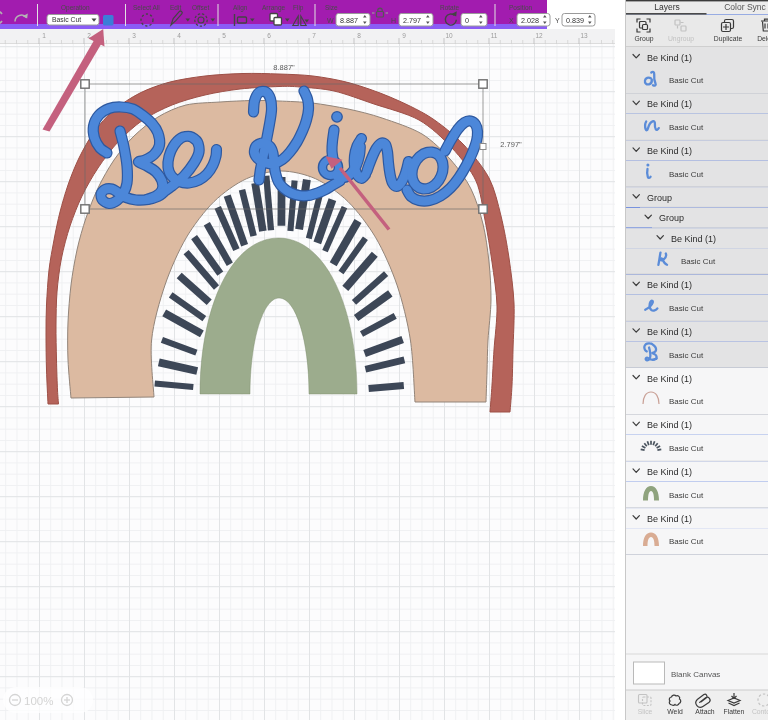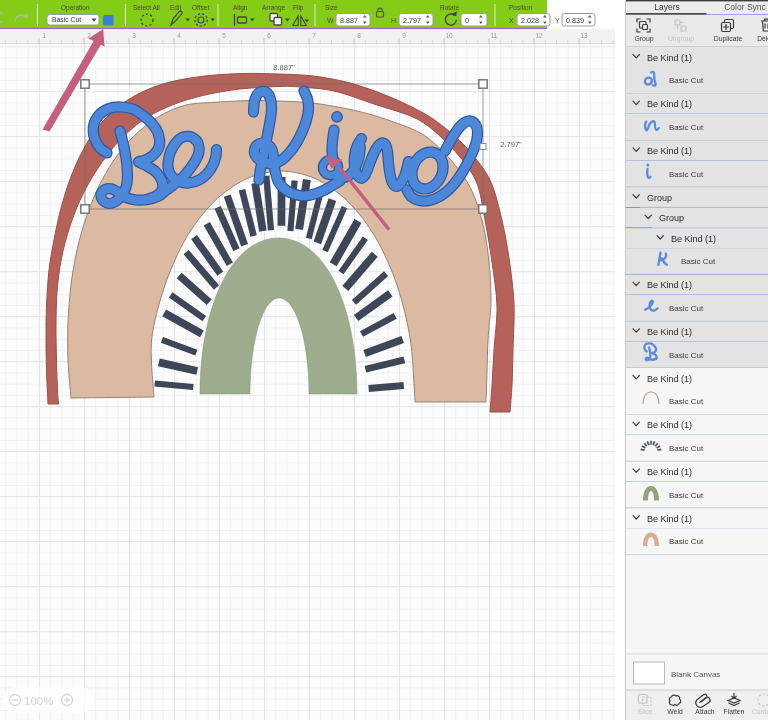--- a/index.html
+++ b/index.html
@@ -158,21 +158,21 @@
     <line x1="545.25" y1="11" x2="545.25" y2="15" stroke="#d2d2d2" stroke-width="0.8"></line>
     <line x1="556.50" y1="11" x2="556.50" y2="15" stroke="#d2d2d2" stroke-width="0.8"></line>
     <line x1="567.75" y1="11" x2="567.75" y2="15" stroke="#d2d2d2" stroke-width="0.8"></line>
     <text x="539.0" y="8.5" text-anchor="middle" font-size="6.5" fill="#9b9b9b">12</text>
     <line x1="579.00" y1="9" x2="579.00" y2="15" stroke="#b9b9b9" stroke-width="0.8"></line>
     <line x1="590.25" y1="11" x2="590.25" y2="15" stroke="#d2d2d2" stroke-width="0.8"></line>
     <line x1="601.50" y1="11" x2="601.50" y2="15" stroke="#d2d2d2" stroke-width="0.8"></line>
     <line x1="612.75" y1="11" x2="612.75" y2="15" stroke="#d2d2d2" stroke-width="0.8"></line>
     <text x="584.0" y="8.5" text-anchor="middle" font-size="6.5" fill="#9b9b9b">13</text>
 </svg>
-<div style="position:absolute;left:0;top:0;width:547px;height:29px;background:#84cc16;border-bottom:1px solid #8b5cf6">
+<div style="position:absolute;left:0;top:0;width:547px;height:29px;background:#a21caf;border-bottom:5px solid #8b5cf6">
 <svg width="615" height="29" viewBox="0 0 615 29" style="position:absolute;left:0;top:0">
 
 <path d="M 2,14 A 6.5,6.5 0 1 0 2,21" fill="none" stroke="#b0b0b0" stroke-width="1.6"></path>
 <path d="M 15,21.5 a 6.5,6.5 0 0 1 11.5,-4" fill="none" stroke="#b4b4b4" stroke-width="1.4"></path>
 <path d="M 27.8,13.5 l -0.6,5 l -4.6,-2.2 z" fill="#b4b4b4"></path>
 <line x1="37.5" y1="4" x2="37.5" y2="26" stroke="#e2e2e2" stroke-width="1"></line>
 <line x1="125.5" y1="4" x2="125.5" y2="26" stroke="#e2e2e2" stroke-width="1"></line>
 <line x1="218" y1="4" x2="218" y2="26" stroke="#e2e2e2" stroke-width="1"></line>
 <line x1="315" y1="4" x2="315" y2="26" stroke="#e2e2e2" stroke-width="1"></line>
 <line x1="495" y1="4" x2="495" y2="26" stroke="#e2e2e2" stroke-width="1"></line>

